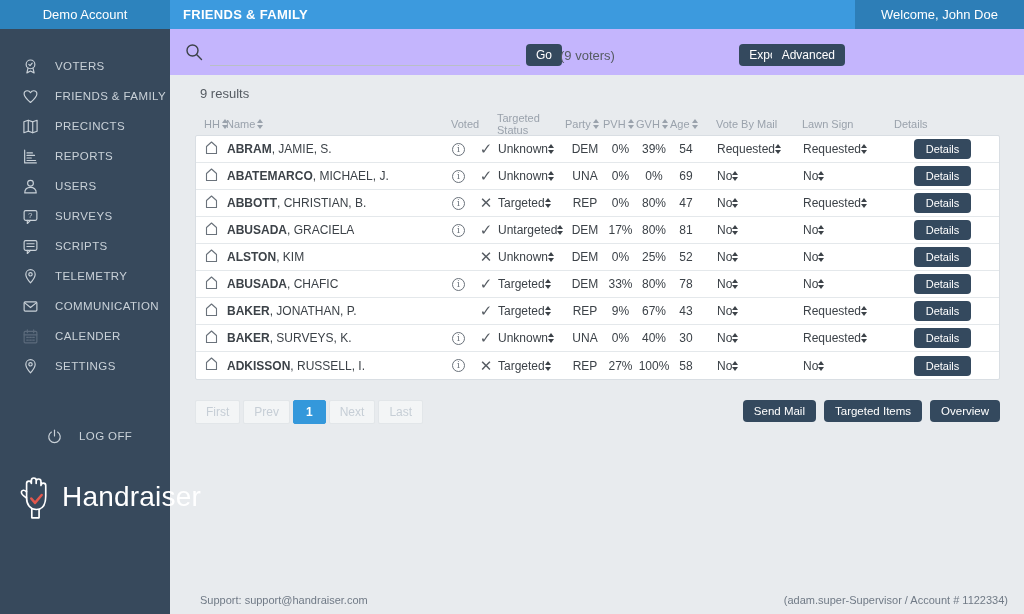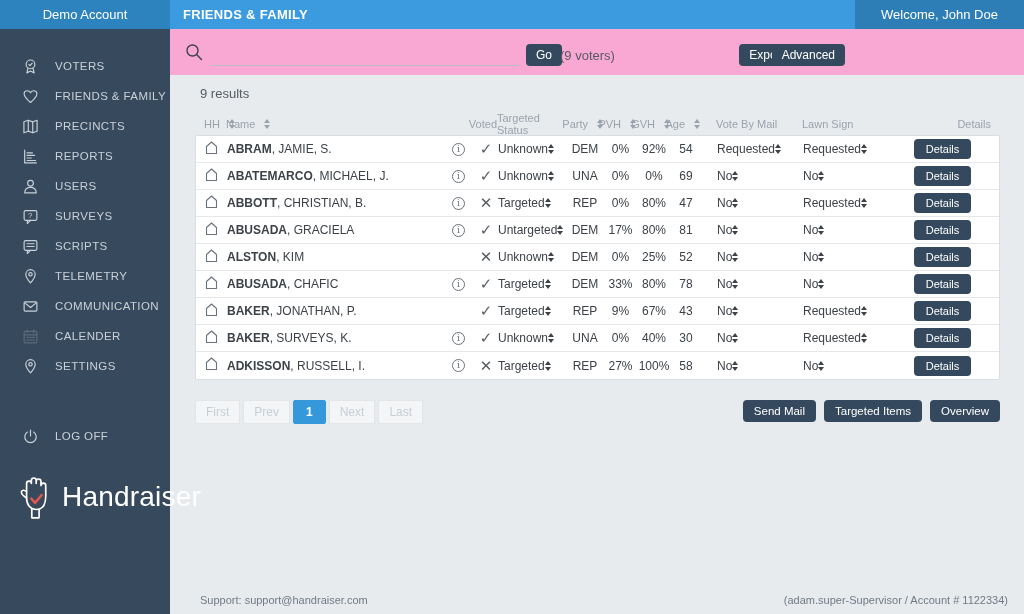--- a/index.html
+++ b/index.html
@@ -16,47 +16,47 @@
     color:#fff; font-size:13px; display:flex; align-items:center; justify-content:center; }
 
   
   .sidebar { position:absolute; left:0; top:29px; width:170px; height:585px; background:#37495c; }
   .nav { padding-top:22px; }
   .nav-item { display:flex; align-items:center; height:30px; padding-left:22px; cursor:pointer;
     color:#c9d1d8; font-size:11.5px; letter-spacing:.4px; }
   .nav-icon { width:17px; height:17px; margin-right:16px; display:inline-flex; align-items:center; justify-content:center; }
   .nav-icon svg { width:17px; height:17px; stroke:#c9d1d8; fill:none; stroke-width:1.1; stroke-linecap:round; stroke-linejoin:round; }
   .nav-icon.dim svg { stroke:#5c6b7c; }
-  .logoff { position:absolute; left:0; top:392px; width:170px; }
+  .logoff { position:absolute; left:0; top:392px; width:170px;padding-left:24px; }
   .brand { position:absolute; left:16px; top:442px; display:flex; align-items:center; }
   .brand svg { width:42px; height:52px; }
   .brand-text { color:#fff; font-size:28px; margin-left:4px; letter-spacing:.2px; }
 
   
-  .search-strip { position:absolute; left:170px; top:29px; width:854px; height:46px; background:#f9a8d4; }
+  .search-strip { position:absolute; left:170px; top:29px; width:854px; height:46px; background:#c4b5fd; }
   .search-icon { position:absolute; left:14px; top:13px; }
   .search-icon svg { width:20px; height:20px; stroke:#3c4248; fill:none; stroke-width:1.4; stroke-linecap:round; }
   .search-input { position:absolute; left:40px; top:15px; width:310px; height:22px; border:none;
     border-bottom:1px solid #b9bfc5; font-size:13px; color:#3c4248; outline:none; background:transparent;
     font-family:"Liberation Sans",sans-serif; }
   .btn-navy { background:#34495e; color:#fff; border:none; border-radius:4px; font-size:12px;
     padding:4px 10px; cursor:pointer; font-family:"Liberation Sans",sans-serif; }
   .go-btn { position:absolute; left:356px; top:15px; }
   .voters-count { position:absolute; left:390px; top:19px; font-size:13px; color:#555b62; }
   .export-btn { position:absolute; right:230px; top:15px; }
   .advanced-btn { position:absolute; right:179px; top:15px; }
 
   
   .results-label { position:absolute; left:200px; top:86px; font-size:13px; color:#555b62; }
   .grid-row { display:grid; grid-template-columns:22px 225px 22px 24px 68px 38px 33px 34px 30px 16px 78px 8px 92px 1fr;
     align-items:center; padding:0 9px; }
   .table-header { position:absolute; left:195px; top:112px; width:805px; height:22px;
     font-size:11px; color:#9aa2ac; }
-  .th { display:flex; align-items:center; gap:9px; }
-  .th.center { justify-content:flex-end; }
+  .th { display:flex; align-items:center; gap:2px; }
+  .th.center { justify-content:flex-start; }
   .table-card { position:absolute; left:195px; top:135px; width:805px; background:#fff;
     border:1px solid #d9dee3; border-radius:2px; }
   .row { height:27px; border-bottom:1px solid #e4e8eb; font-size:12px; color:#3c4248; }
   .row:last-child { border-bottom:none; }
   .house-icon svg { width:13px; height:14px; stroke:#6a727b; fill:none; stroke-width:1.1; stroke-linejoin:round; }
   .cell-name { font-size:12px; white-space:nowrap; overflow:hidden; }
   .cell-name b { font-weight:bold; }
   .info-badge { width:13px; height:13px; border:1px solid #6a727b; border-radius:50%; color:#6a727b;
     font-size:9px; font-family:"DejaVu Serif",serif; display:flex; align-items:center; justify-content:center; line-height:1; }
   .info-hidden { visibility:hidden; }
@@ -317,21 +317,21 @@
     <span class="voted-glyph cell-center">✓</span>
     <span class="dd">
         <span>Unknown</span>
         <span class="sort">
           <i class="up"></i>
           <i class="dn"></i>
         </span>
       </span>
     <span class="cell-center">DEM</span>
     <span class="cell-center">0%</span>
-    <span class="cell-center">92%</span>
+    <span class="cell-center">39%</span>
     <span class="cell-center">54</span>
     <span></span>
     <span class="dd">
         <span>Requested</span>
         <span class="sort">
           <i class="up"></i>
           <i class="dn"></i>
         </span>
       </span>
     <span></span>

